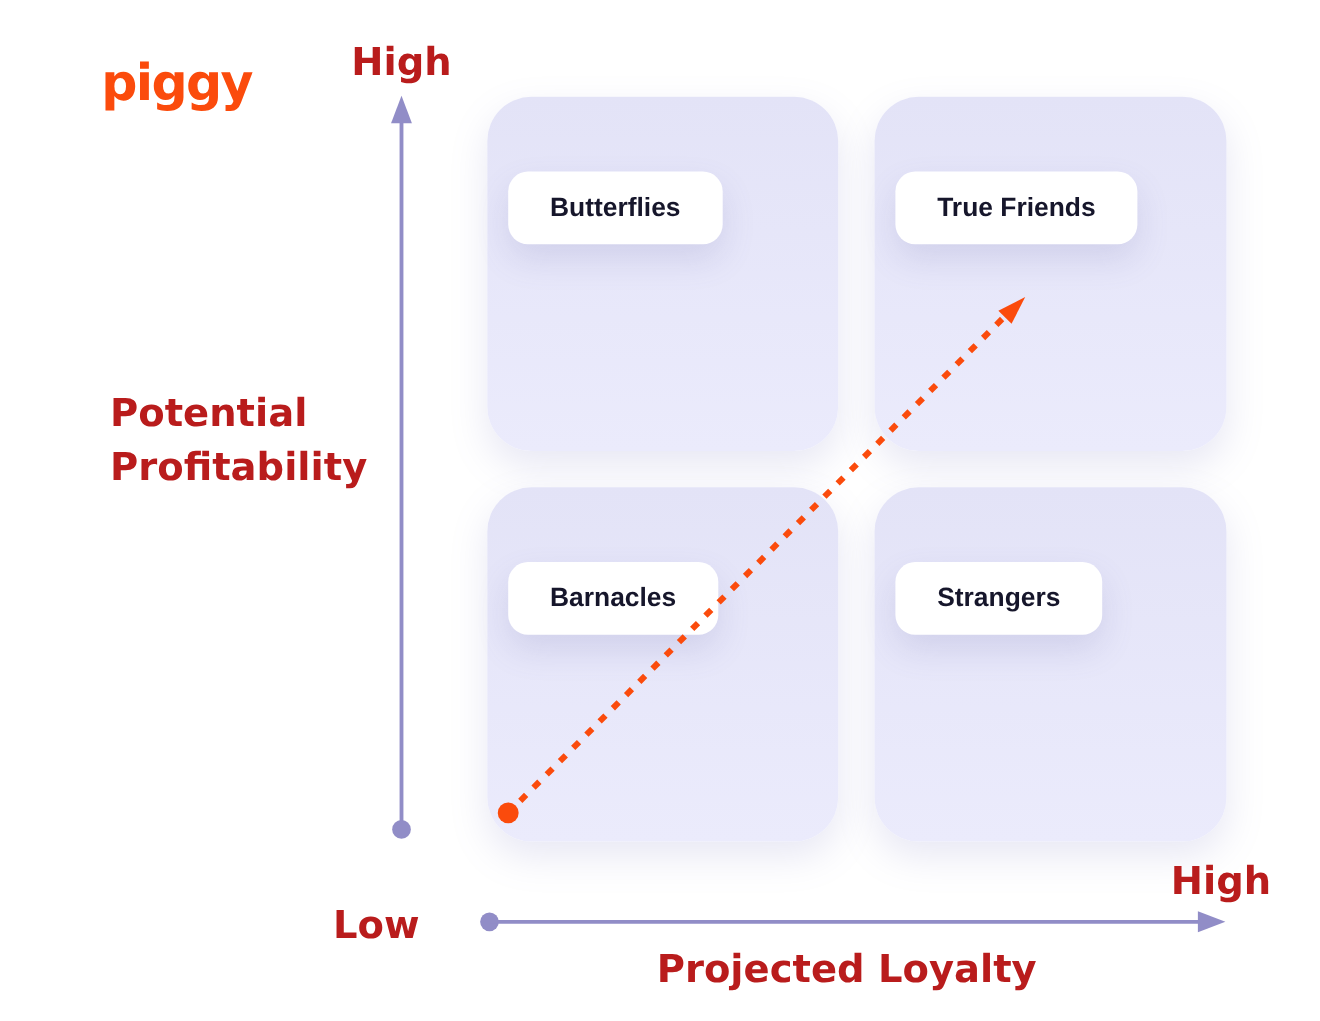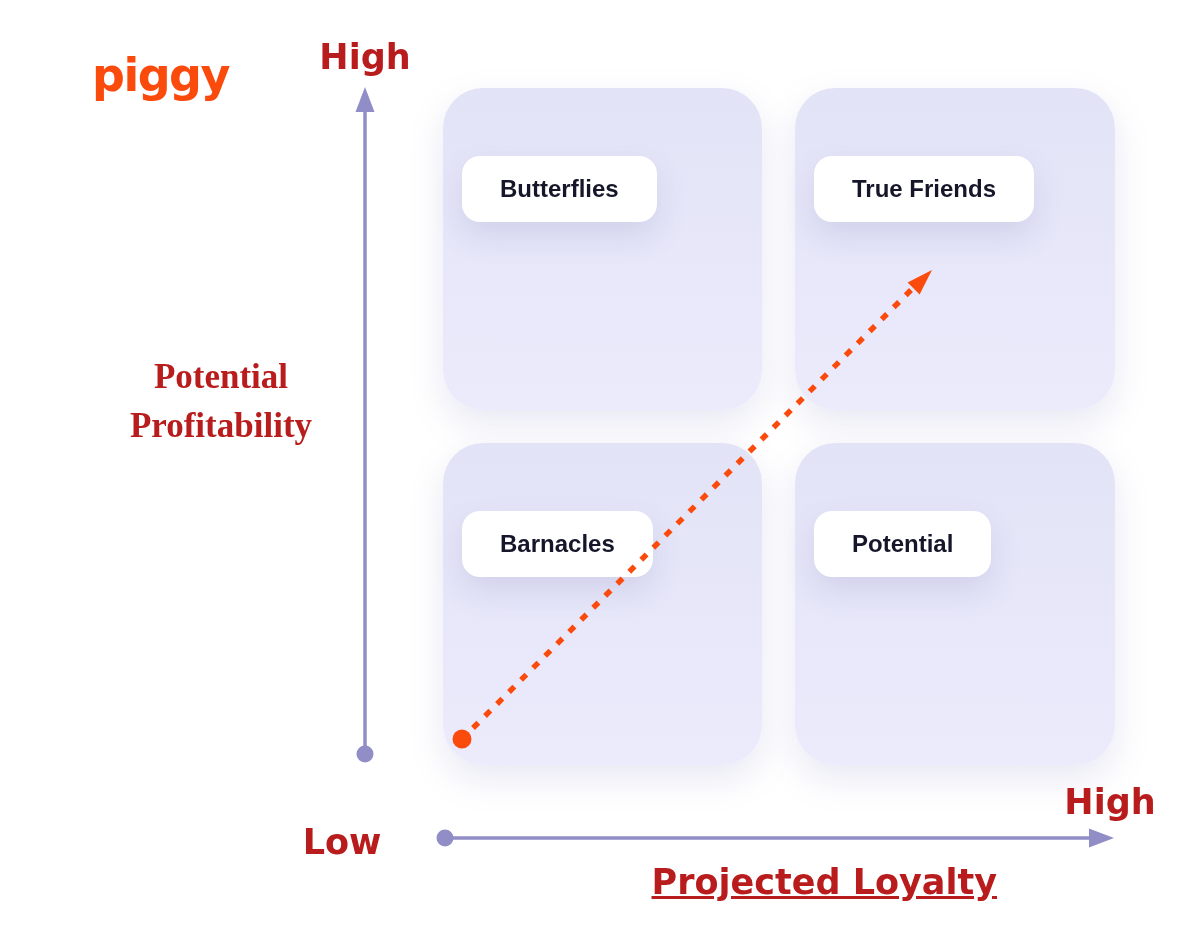--- a/index.html
+++ b/index.html
@@ -58,24 +58,24 @@
   
   .axis-label {
     position: absolute;
     color: #b91c1c;
     font-family: "DejaVu Sans", sans-serif;
     font-weight: 700;
     font-size: 35px;
     line-height: 1.4;
   }
   .y-high   { left: 265px; top: 33px;  width: 200px; text-align: center; }
-  .y-title  { left: 100px; top: 352px; width: 242px; text-align: center; font-family: Liberation Serif, serif; }
+  .y-title  { left: 100px; top: 352px; width: 242px; text-align: left; }
   .origin   { left: 292px; top: 818px; width: 100px; text-align: center; }
   .x-high   { left: 1040px; top: 778px; width: 140px; text-align: center; }
-  .x-title  { left: 597px;  top: 858px; width: 400px; text-align: right; text-decoration: underline; }
+  .x-title  { left: 597px;  top: 858px; width: 400px; text-align: left; }
 
   
   svg.overlay {
     position: absolute;
     left: 0; top: 0;
     width: 1200px;
     height: 928px;
     z-index: 3;
     pointer-events: none;
   }
@@ -90,21 +90,21 @@
   <div class="quad q-tl">
     <div class="pill">Butterflies</div>
   </div>
   <div class="quad q-tr">
     <div class="pill">True Friends</div>
   </div>
   <div class="quad q-bl">
     <div class="pill">Barnacles</div>
   </div>
   <div class="quad q-br">
-    <div class="pill">Potential</div>
+    <div class="pill">Strangers</div>
   </div>
 
   <div class="axis-label y-high">High</div>
   <div class="axis-label y-title">Potential Profitability</div>
   <div class="axis-label origin">Low</div>
   <div class="axis-label x-high">High</div>
   <div class="axis-label x-title">Projected Loyalty</div>
 
   <svg class="overlay" viewBox="0 0 1200 928">
 

